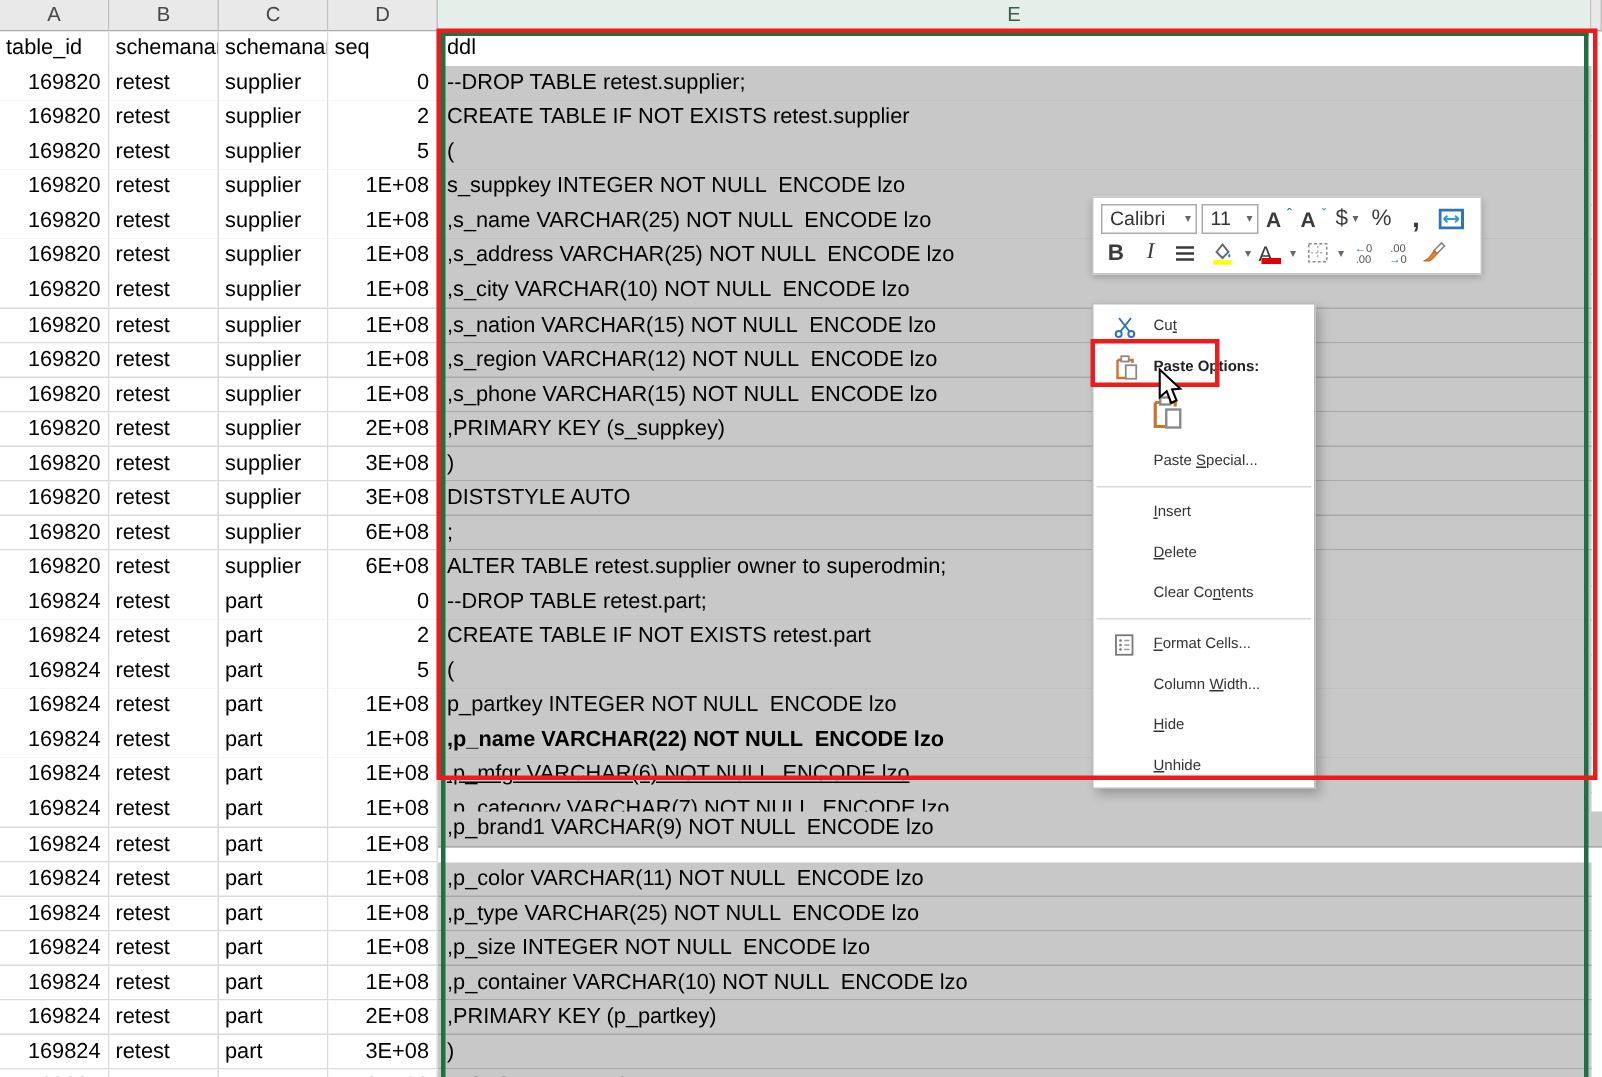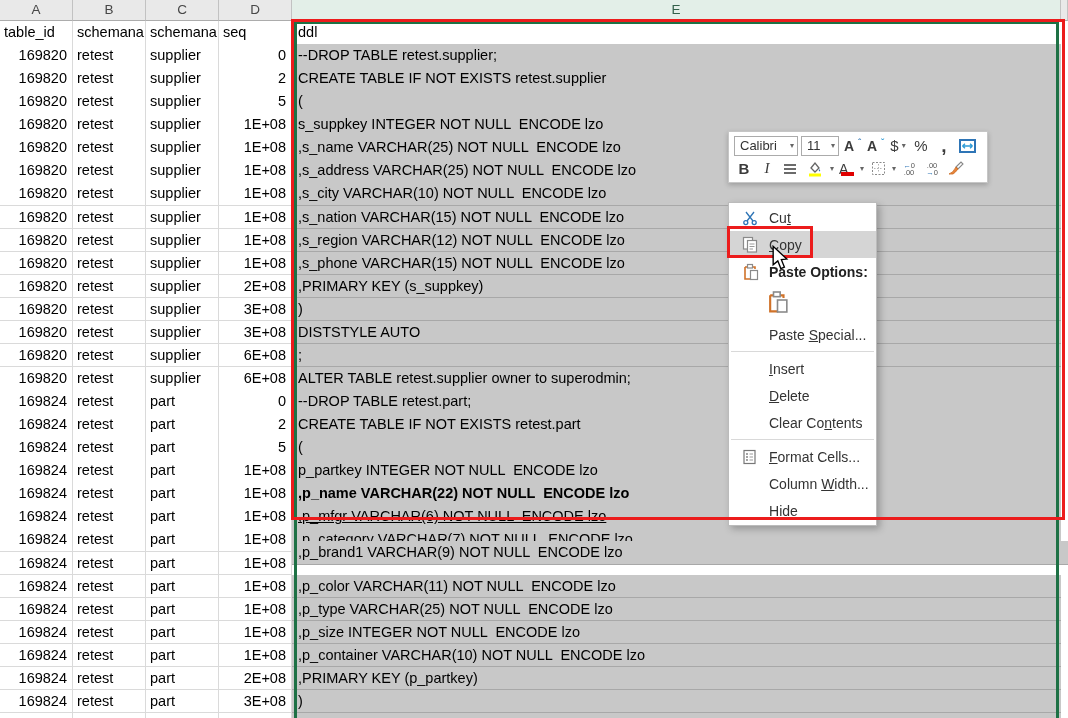--- a/index.html
+++ b/index.html
@@ -50,21 +50,21 @@
   .chev { font-size:8px; color:#666; line-height:1; }
   .caret-up, .caret-dn { color:#2E75B6; font-size:9px; position:absolute; right:-1px; top:-1px; font-weight:bold;}
   .fontszA { font-size:14px; font-weight:bold; position:relative; width:16px; text-align:left;}
   .bar { position:absolute; left:2px; bottom:1px; width:13px; height:4px; }
   .dec-ico { display:flex; flex-direction:column; font-size:7.5px; line-height:7px; color:#555; width:18px; text-align:center;}
   .dec-ico b { color:#2E75B6; }
   
   #context-menu {
     position:absolute; left:728px; top:202px; width:149px;
     background:#fff; border:1px solid #BBBBBB; box-shadow:3px 3px 7px rgba(0,0,0,.25);
-    z-index:22; padding:1px 0; font-size:14px; color:#333;
+    z-index:22; padding:1px 0; font-size:10px; color:#333;
   }
   .menu-item { display:flex; align-items:center; height:27px; padding-left:12px; cursor:default; }
   .menu-item.hl { background:#D5D5D5; }
   .menu-item .mi-icon { width:18px; height:18px; flex:0 0 18px; display:flex; align-items:center; justify-content:center; }
   .menu-item .mi-label { margin-left:10px; white-space:nowrap; }
   .menu-item.bold .mi-label { font-weight:bold; color:#222; }
   .mn { text-decoration:underline; }
   .menu-sep { height:1px; background:#D9D9D9; margin:3px 2px; }
   .paste-row { height:36px; display:flex; align-items:center; padding-left:37px; }
   
@@ -336,30 +336,20 @@
       <div class="menu-item">
         <span class="mi-icon">
           <svg width="16" height="16" viewBox="0 0 16 16">
             <path d="M4 2 L11 11 M12 2 L5 11" stroke="#2E75B6" stroke-width="1.3" fill="none"></path>
             <circle cx="3.8" cy="12.6" r="2" fill="none" stroke="#2E75B6" stroke-width="1.3"></circle>
             <circle cx="12.2" cy="12.6" r="2" fill="none" stroke="#2E75B6" stroke-width="1.3"></circle>
           </svg>
         </span>
         <span class="mi-label"><span>Cu</span><span class="mn">t</span><span></span></span>
       </div>
-      <div class="menu-item hl">
-        <span class="mi-icon">
-          <svg width="17" height="17" viewBox="0 0 17 17">
-            <rect x="1.5" y="1.5" width="9" height="11.5" fill="#fff" stroke="#8a8a8a" stroke-width="1.2"></rect>
-            <rect x="5.5" y="4.5" width="9" height="11.5" fill="#fff" stroke="#8a8a8a" stroke-width="1.2"></rect>
-            <path d="M7.5 8 H12.5 M7.5 10.5 H12.5 M7.5 13 H11" stroke="#9a9a9a" stroke-width="1"></path>
-          </svg>
-        </span>
-        <span class="mi-label"><span></span><span class="mn">C</span><span>opy</span></span>
-      </div>
       <div class="menu-item bold">
         <span class="mi-icon">
           <svg width="17" height="18" viewBox="0 0 17 18">
             <path d="M3 4 V16 H9" fill="none" stroke="#D07229" stroke-width="1.6"></path>
             <path d="M3 4 H5.5 M10.5 4 H13 V6" fill="none" stroke="#D07229" stroke-width="1.6"></path>
             <rect x="5.5" y="1.5" width="5" height="3.5" fill="#fff" stroke="#8a8a8a" stroke-width="1.2"></rect>
             <rect x="8.5" y="7.5" width="7" height="9" fill="#fff" stroke="#8a8a8a" stroke-width="1.2"></rect>
           </svg>
         </span>
         <span class="mi-label"><span>Paste Options:</span><span class="mn"></span><span></span></span>
@@ -403,20 +393,24 @@
         <span class="mi-label"><span></span><span class="mn">F</span><span>ormat Cells...</span></span>
       </div>
       <div class="menu-item">
         <span class="mi-icon"></span>
         <span class="mi-label"><span>Column </span><span class="mn">W</span><span>idth...</span></span>
       </div>
       <div class="menu-item">
         <span class="mi-icon"></span>
         <span class="mi-label"><span></span><span class="mn">H</span><span>ide</span></span>
       </div>
+      <div class="menu-item">
+        <span class="mi-icon"></span>
+        <span class="mi-label"><span></span><span class="mn">U</span><span>nhide</span></span>
+      </div>
     </div>
 
   <div id="annot-column" class="red-rect"></div>
   <div id="annot-copy" class="red-rect"></div>
 
   <svg id="cursor" width="18" height="26" viewBox="0 0 12 19">
     <path d="M1 1 L1 14.5 L4.4 11.6 L6.6 17.2 L9.2 16.1 L7 10.7 L11 10.3 Z" fill="#fff" stroke="#000" stroke-width="1"></path>
   </svg>
 
 </div>

